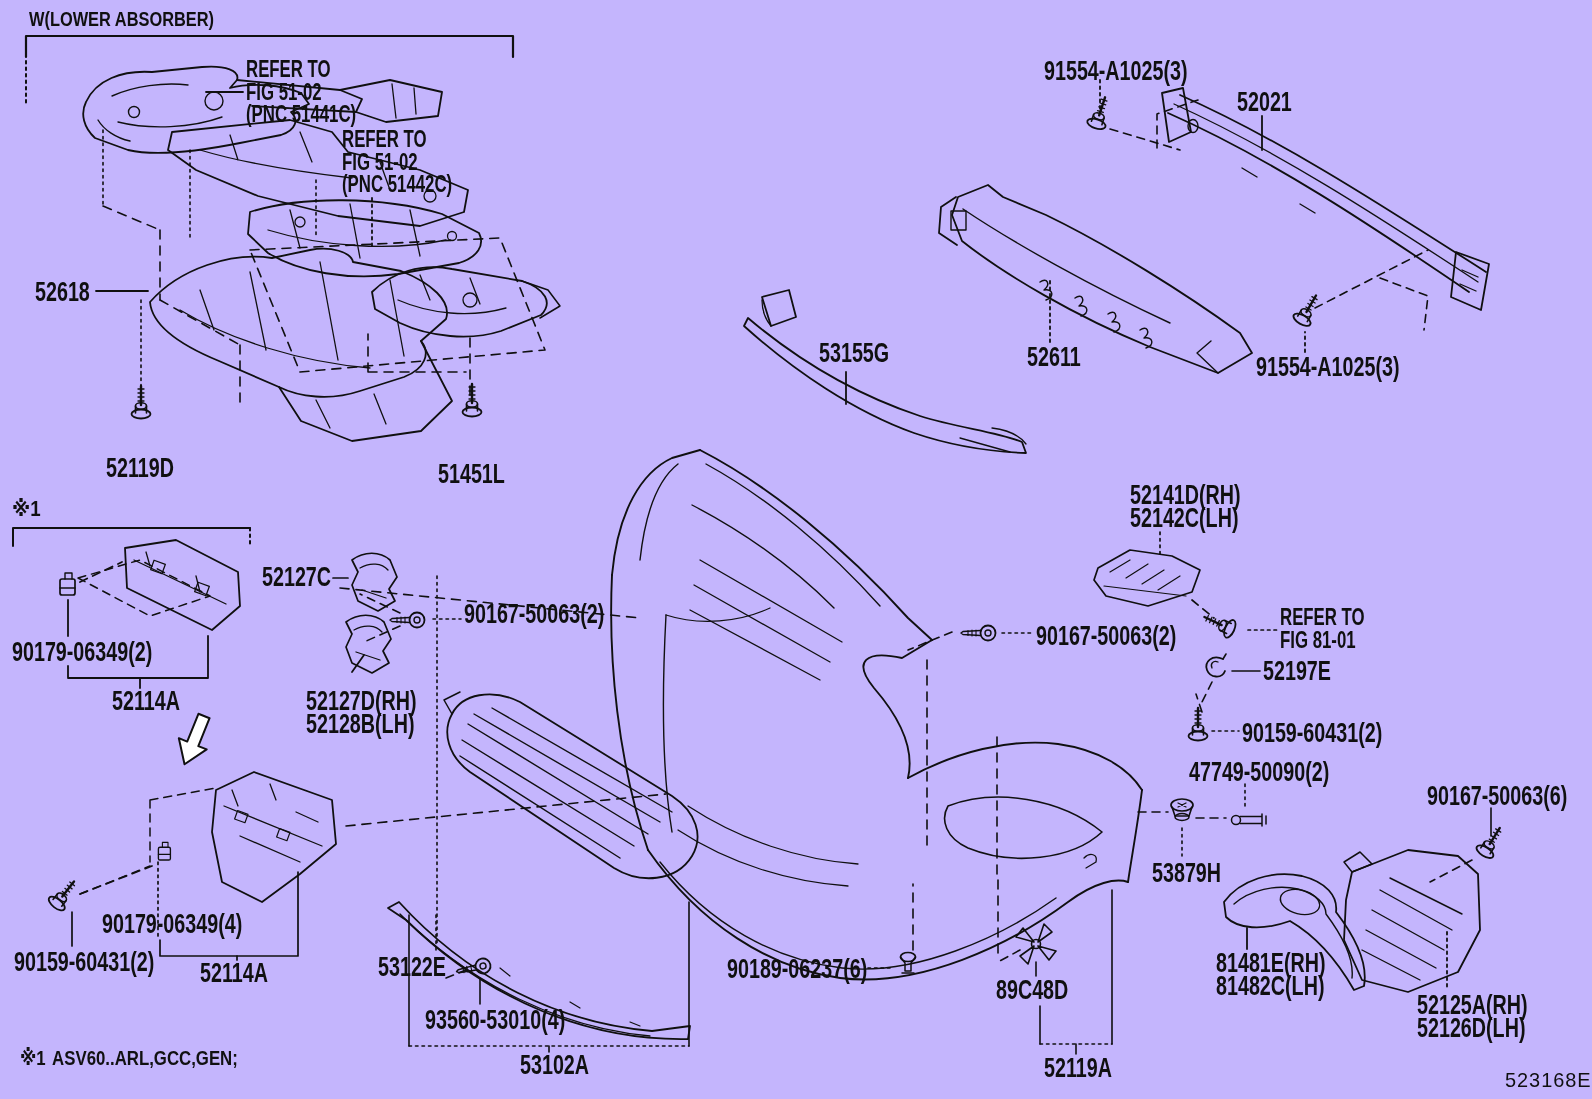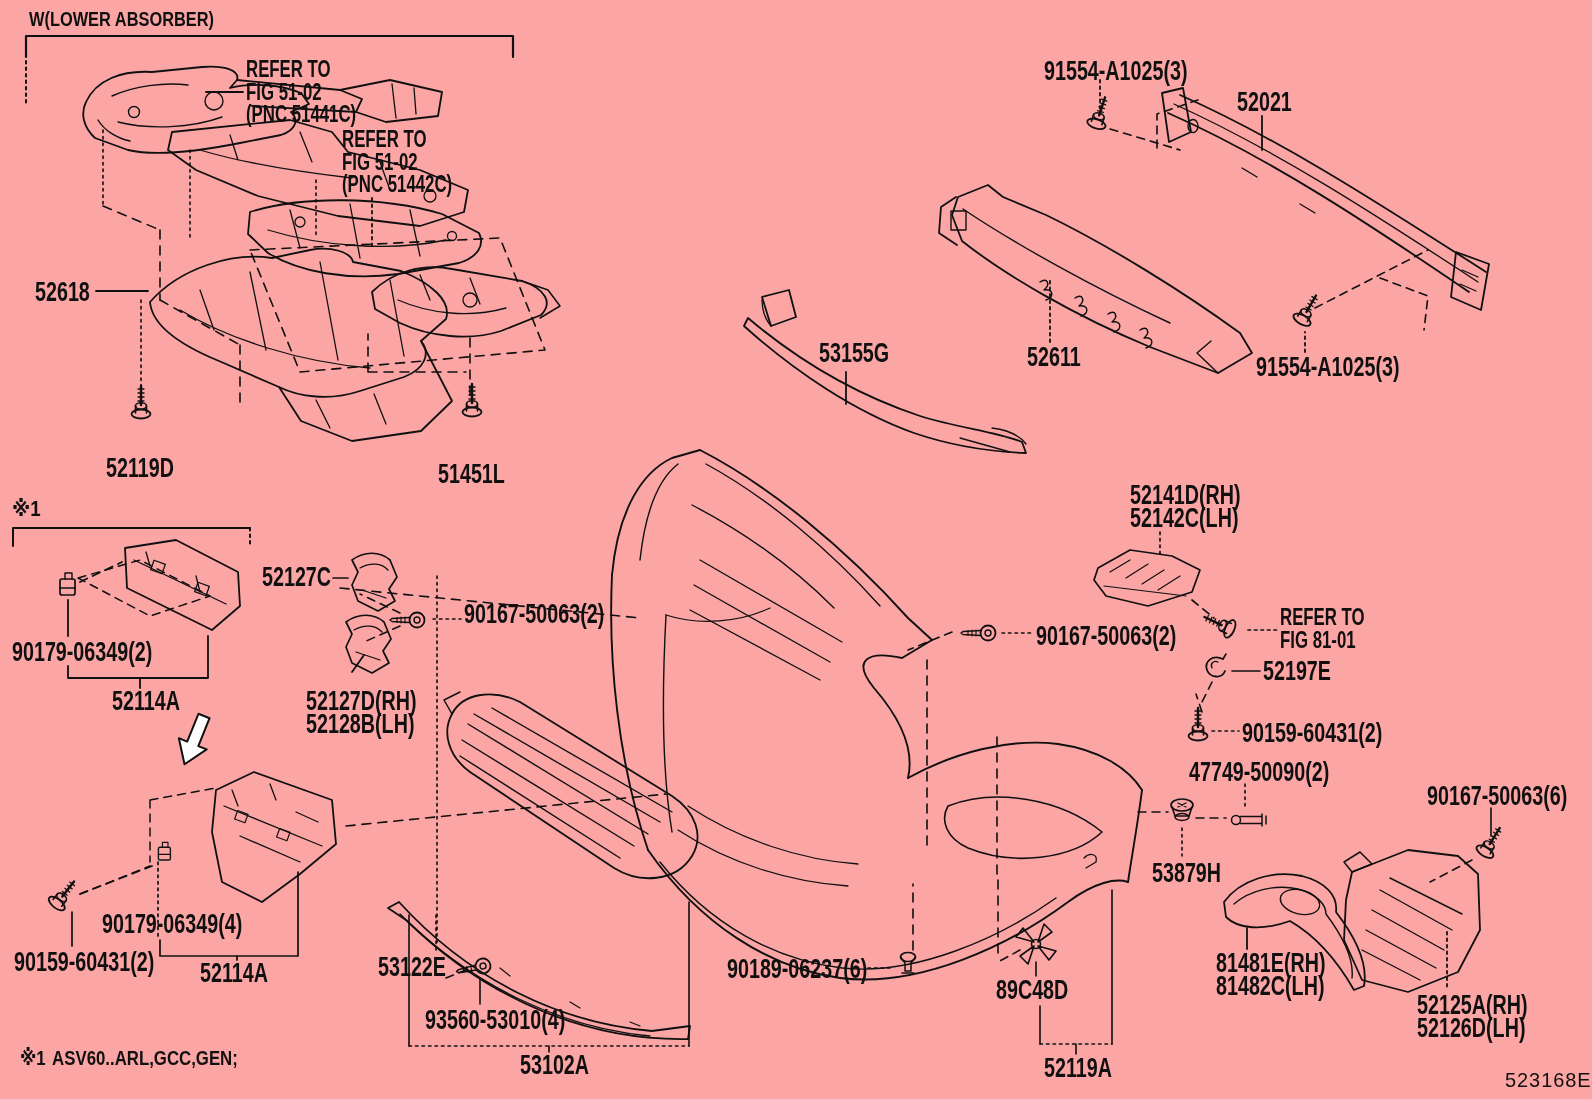--- a/index.html
+++ b/index.html
@@ -1,16 +1,16 @@
 <!DOCTYPE html>
 <html><head>
 <meta charset="utf-8">
 <style>
   html,body{margin:0;padding:0;background:#e8e8e8;}
-  #canvas{position:relative;width:1592px;height:1099px;background:#fca5a5;overflow:hidden;
+  #canvas{position:relative;width:1592px;height:1099px;background:#c4b5fd;overflow:hidden;
           font-family:"Liberation Sans","DejaVu Sans",sans-serif;color:#111;}
   #art{position:absolute;left:0;top:0;}
   .lbl{position:absolute;font-weight:bold;font-size:27px;line-height:0.85;white-space:pre;
        transform:scaleX(0.73);transform-origin:0 0;letter-spacing:0;color:#101010;cursor:pointer;}
   .lbl.sm{font-size:23px;line-height:0.98;cursor:default;}
   .lbl.hdr{font-size:21px;transform:scaleX(0.78);cursor:default;}
   .lbl.mark{font-size:22px;transform:scaleX(0.85);cursor:default;}
   .lbl.code{font-size:21px;font-weight:normal;transform:scaleX(0.95);letter-spacing:1px;cursor:default;}
   .notes{position:absolute;left:20px;top:997px;font-weight:bold;font-size:21px;line-height:24.5px;
          transform:scaleX(0.80);transform-origin:0 0;white-space:pre;}

